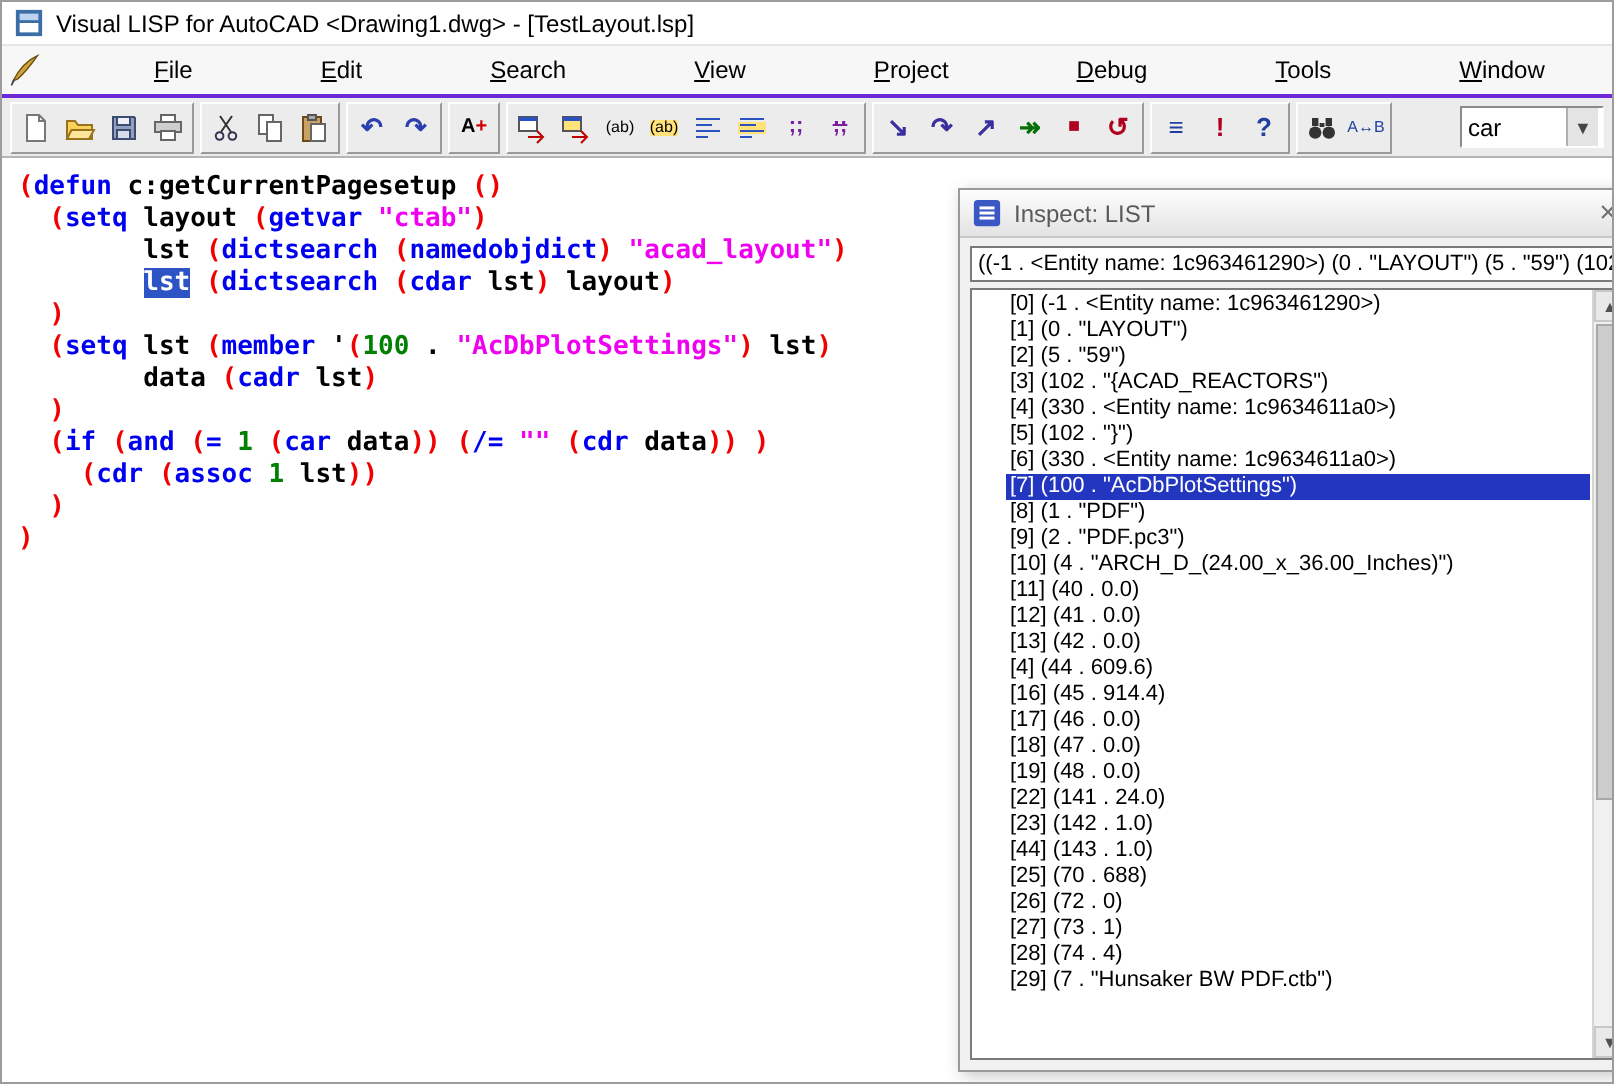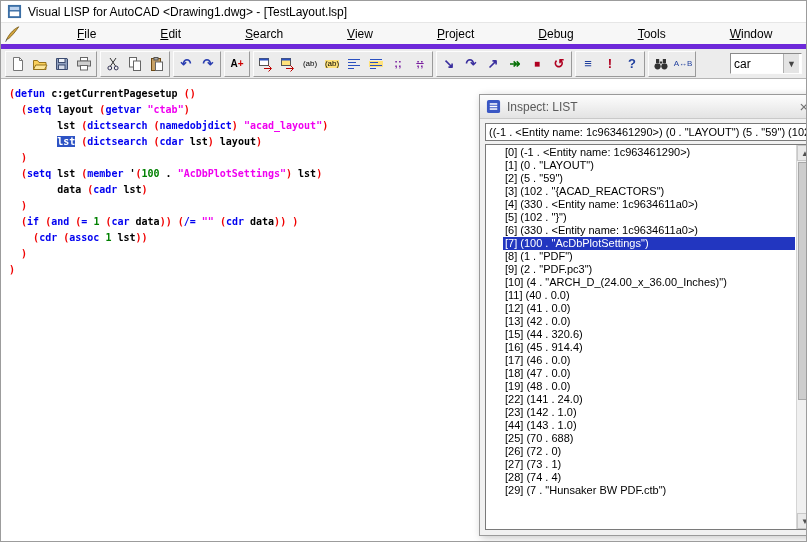--- a/index.html
+++ b/index.html
@@ -9,21 +9,21 @@
     background:#fff; position:relative; overflow:hidden;
     border:1px solid #9c9c9c;
   }
   
   .titlebar { height:22px; display:flex; align-items:center; gap:6px;
     padding:0 6px; background:#fff; font-size:12px; color:#000;
     border-bottom:1px solid #e6e6e6; }
   .app-icon svg { width:15px; height:15px; display:block; }
   
   .menubar { height:26px; display:flex; align-items:center; background:#f7f7f7;
-    border-bottom:5px solid #6d28d9; font-size:12px; padding-left:2px;gap:48px; }
+    border-bottom:2px solid #6d28d9; font-size:12px; padding-left:2px;gap:48px; }
   .quill { width:26px; display:flex; justify-content:center; }
   .quill svg { width:18px; height:18px; }
   .menu-item { padding:5px 8px; color:#000; cursor:default; }
   .menu-item u { text-decoration:underline; }
   
   .toolbar { height:30px; display:flex; align-items:center; background:#ececec;
     border-bottom:1px solid #b5b5b5; padding:2px 4px; }
   .tb-group { display:flex; padding:1px; margin-right:3px; background:#ececec;
     border:1px solid; border-color:#fdfdfd #9a9a9a #9a9a9a #fdfdfd; }
   .tb-btn { width:22px; height:22px; display:flex; align-items:center;
@@ -37,21 +37,21 @@
     border:1px solid; border-color:#8a8a8a #fdfdfd #fdfdfd #8a8a8a;
     background:#fff; height:21px; width:72px; }
   .combo input { border:0; outline:0; width:52px; height:17px; font-size:12px;
     font-family:"Liberation Sans",sans-serif; padding-left:3px; }
   .combo-arrow { width:16px; height:19px; background:#e4e4e4; color:#444;
     font-size:9px; display:flex; align-items:center; justify-content:center;
     border-left:1px solid #b0b0b0; }
   
   .editor { position:absolute; top:81px; left:1px; right:1px; bottom:1px;
     background:#fff; padding:4px 0 0 7px;
-    font-family:"DejaVu Sans Mono", monospace; font-size:10px; font-weight:bold;
+    font-family:"DejaVu Sans Mono", monospace; font-size:13px; font-weight:bold;
     white-space:pre; cursor:text; }
   .code-line { height:16px; line-height:16px; }
   .tk-r { color:#f00000; }
   .tk-b { color:#0000f0; }
   .tk-s { color:#f000f0; }
   .tk-n { color:#008000; }
   .tk-k { color:#000; }
   .tk-sel { color:#fff; background:#2d53c4; }
   
   .inspect { position:absolute; left:478px; top:93px; width:341px; height:442px;
@@ -353,21 +353,21 @@
         <div class="inspect-row">[4] (330 . &lt;Entity name: 1c9634611a0&gt;)</div>
         <div class="inspect-row">[5] (102 . "}")</div>
         <div class="inspect-row">[6] (330 . &lt;Entity name: 1c9634611a0&gt;)</div>
         <div class="inspect-row sel">[7] (100 . "AcDbPlotSettings")</div>
         <div class="inspect-row">[8] (1 . "PDF")</div>
         <div class="inspect-row">[9] (2 . "PDF.pc3")</div>
         <div class="inspect-row">[10] (4 . "ARCH_D_(24.00_x_36.00_Inches)")</div>
         <div class="inspect-row">[11] (40 . 0.0)</div>
         <div class="inspect-row">[12] (41 . 0.0)</div>
         <div class="inspect-row">[13] (42 . 0.0)</div>
-        <div class="inspect-row">[15] (44 . 320.6)</div>
+        <div class="inspect-row">[4] (44 . 609.6)</div>
         <div class="inspect-row">[16] (45 . 914.4)</div>
         <div class="inspect-row">[17] (46 . 0.0)</div>
         <div class="inspect-row">[18] (47 . 0.0)</div>
         <div class="inspect-row">[19] (48 . 0.0)</div>
         <div class="inspect-row">[22] (141 . 24.0)</div>
         <div class="inspect-row">[23] (142 . 1.0)</div>
         <div class="inspect-row">[44] (143 . 1.0)</div>
         <div class="inspect-row">[25] (70 . 688)</div>
         <div class="inspect-row">[26] (72 . 0)</div>
         <div class="inspect-row">[27] (73 . 1)</div>

